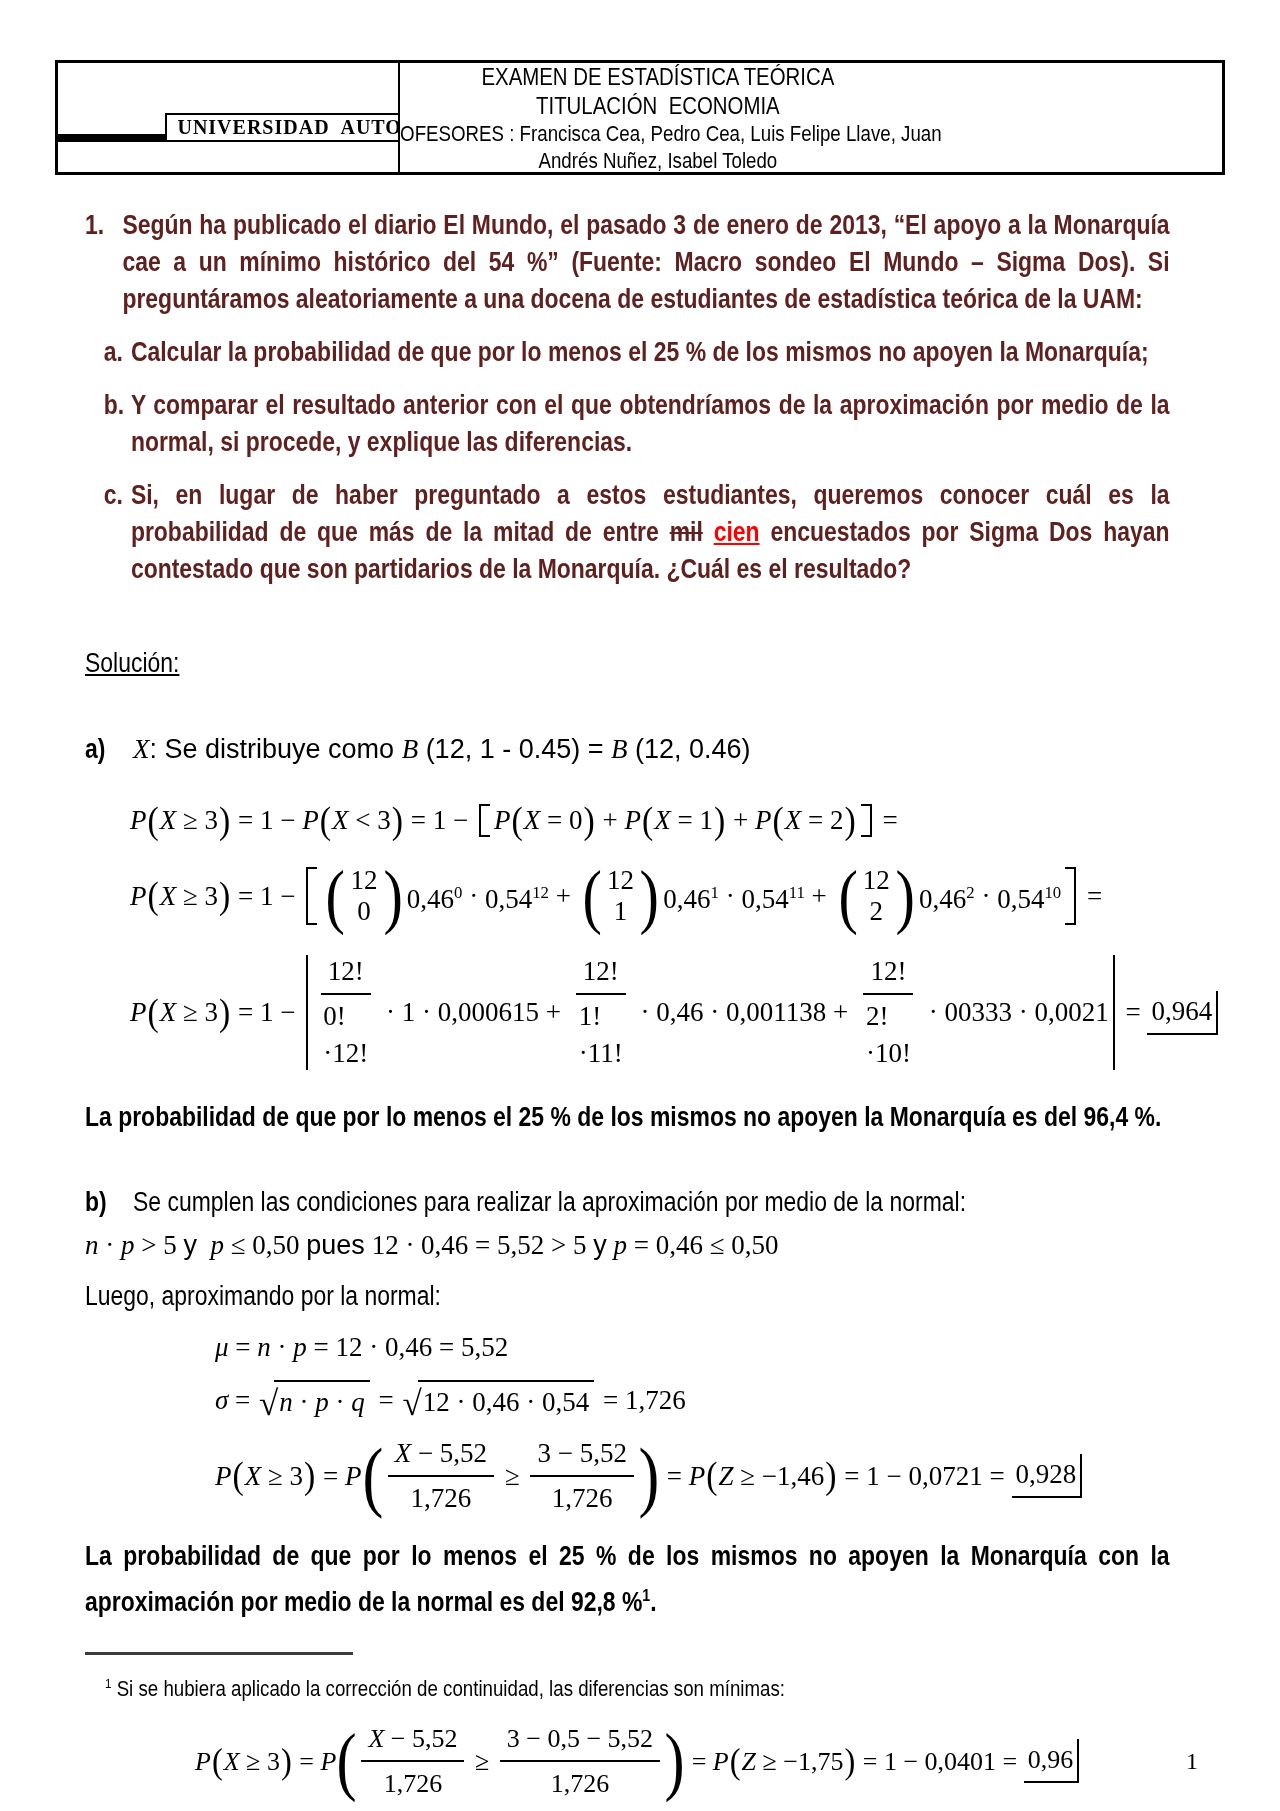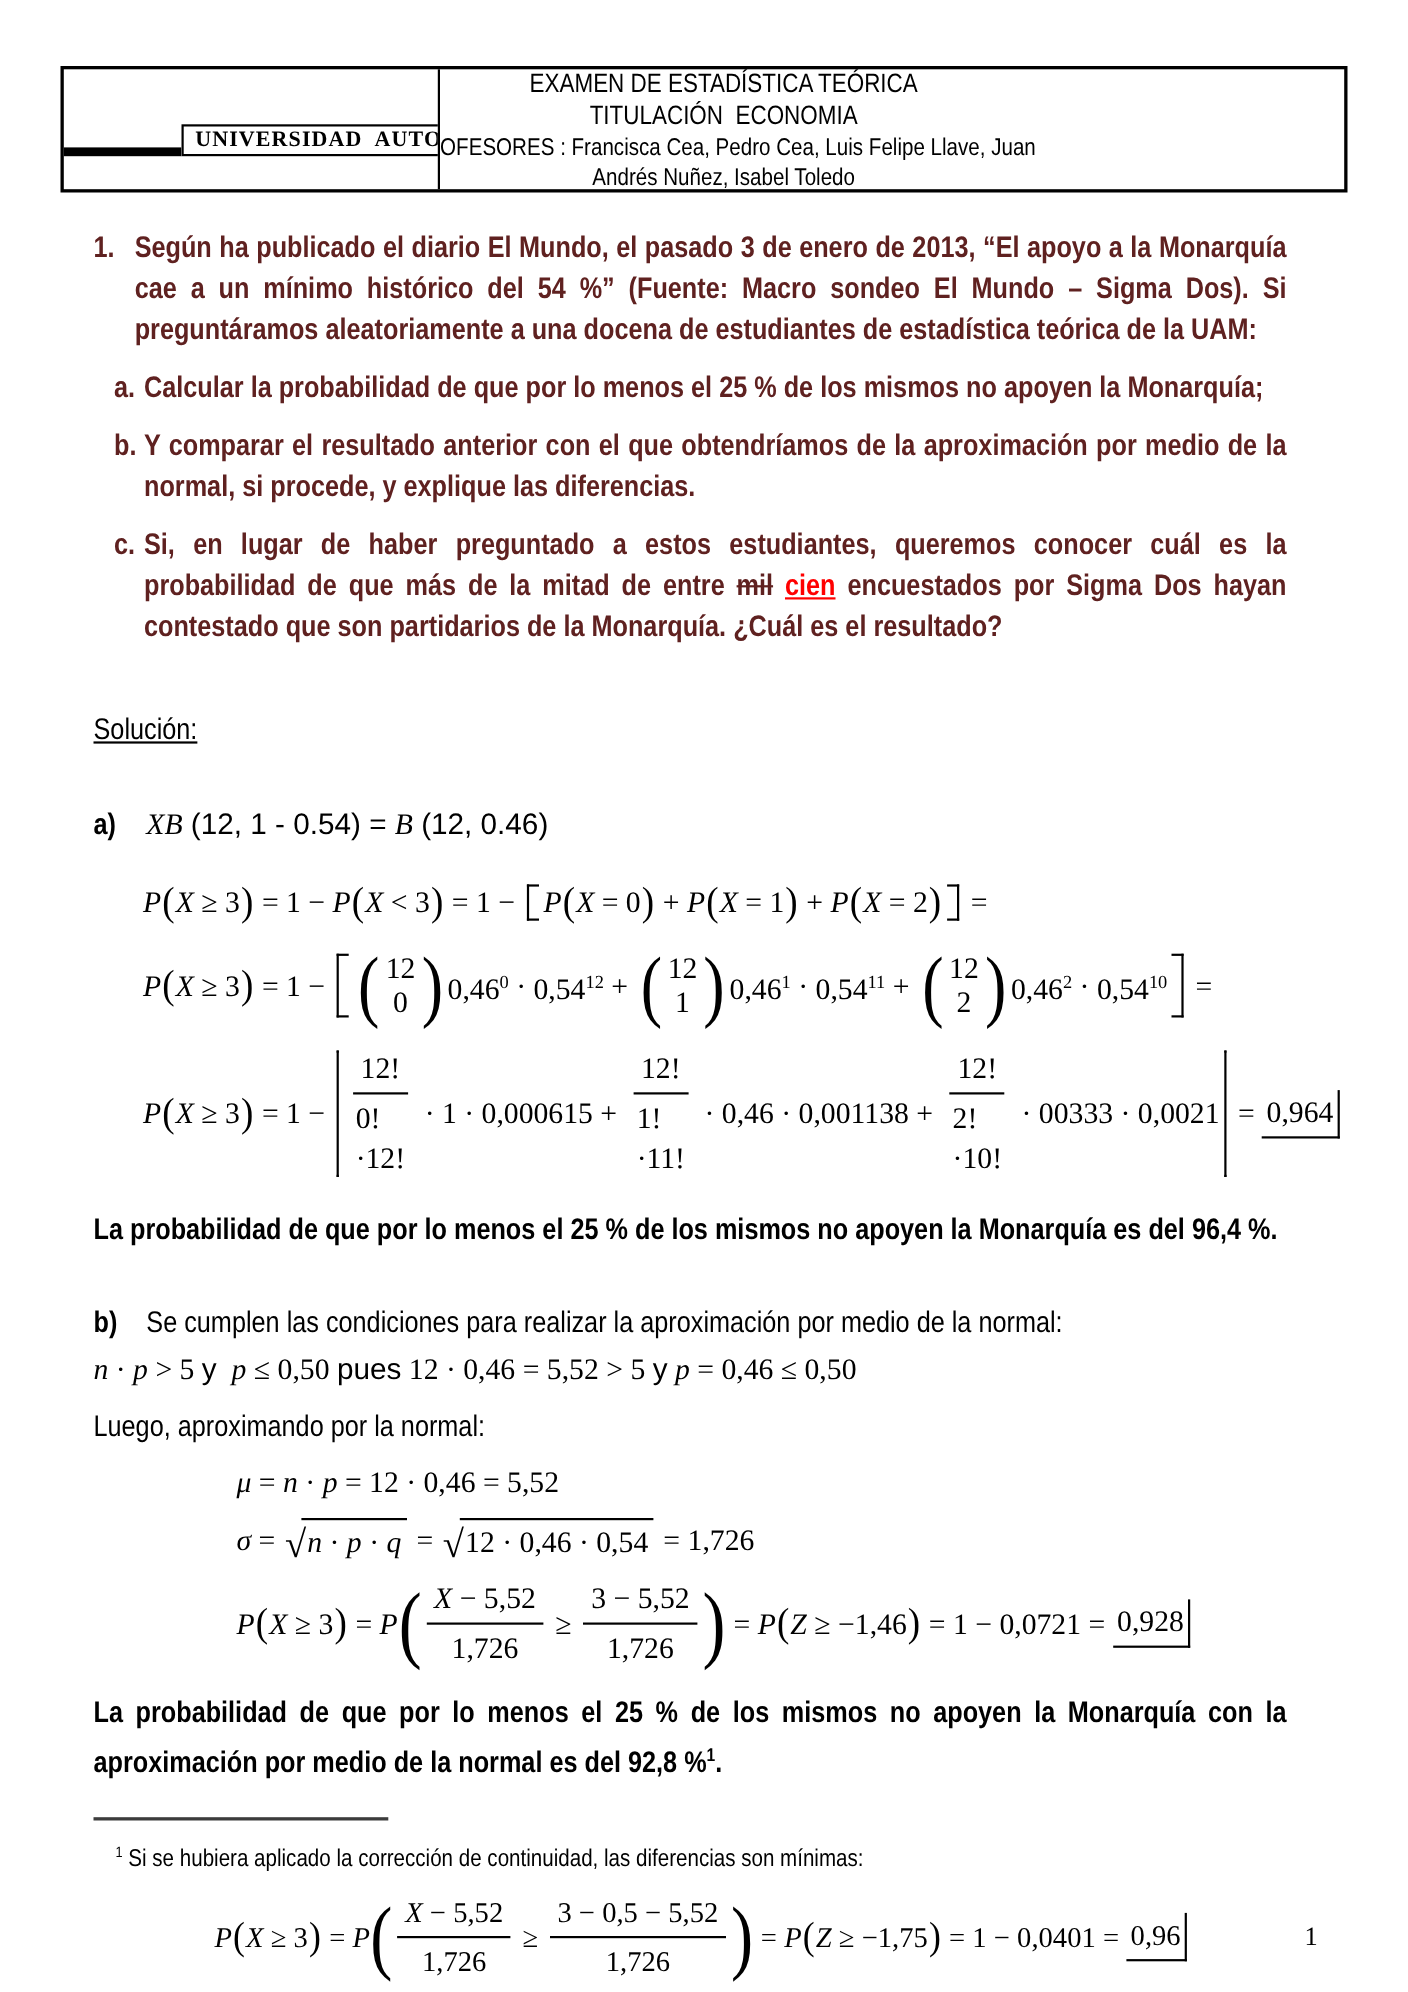--- a/index.html
+++ b/index.html
@@ -124,22 +124,23 @@
         </div>
       </div>
     </div>
 
     <div class="sol-head condense">Solución:</div>
 
     <div class="aline">
       <div class="alabel condense">a)</div>
       <div class="meq" style="font-size:27px;">
           <span class="mi">X</span>
+          <span class="ms">: Se distribuye como </span>
           <span class="mi">B</span>
-          <span class="ms"> (12, 1 - 0.54) = </span>
+          <span class="ms"> (12, 1 - 0.45) = </span>
           <span class="mi">B</span>
           <span class="ms"> (12, 0.46)</span>
         </div>
     </div>
 
     <div class="meq eq-a" style="margin-top:34px;">
         <span class="mi">P</span>
         <span class="mpar">(</span>
         <span class="mi">X</span>
         <span class="mr"> ≥ 3</span>

